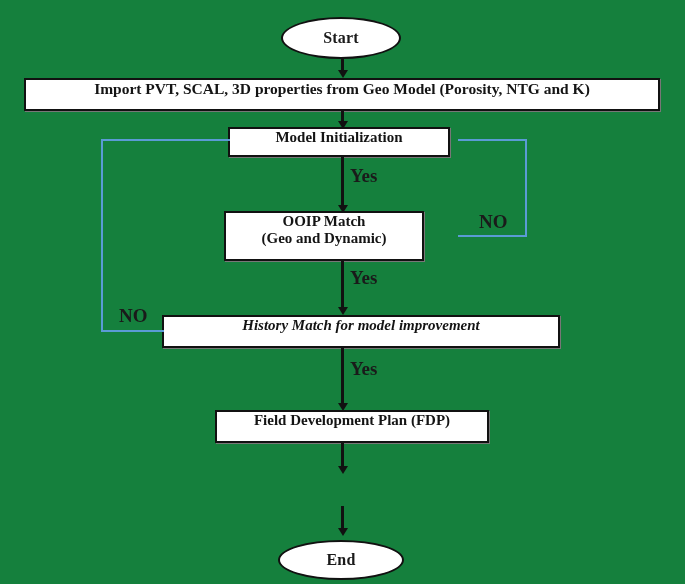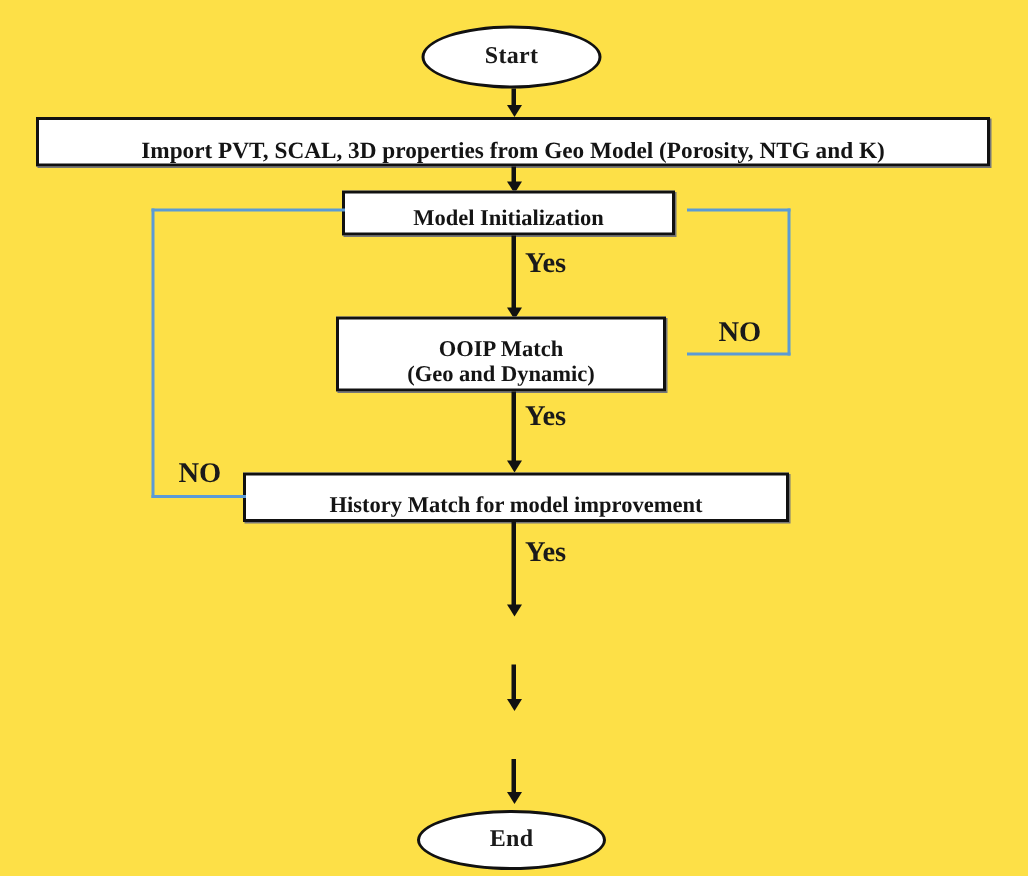--- a/index.html
+++ b/index.html
@@ -4,21 +4,21 @@
 <style>
   html, body {
     margin: 0;
     padding: 0;
     background: #ffffff;
   }
   #canvas {
     position: relative;
     width: 685px;
     height: 584px;
-    background: #fde047;
+    background: #15803d;
     font-family: "Liberation Serif", "DejaVu Serif", serif;
     overflow: hidden;
   }
   
   .terminator {
     position: absolute;
     border: 2.5px solid #111111;
     border-radius: 50%;
     background: #ffffff;
     display: flex;
@@ -32,21 +32,21 @@
     color: #1a1a1a;
     letter-spacing: 0.2px;
   }
   
   .process {
     position: absolute;
     border: 2.5px solid #111111;
     background: #ffffff;
     box-sizing: border-box;
     display: flex;
-    align-items: flex-end;
+    align-items: flex-start;
     justify-content: center;
     text-align: center;
     box-shadow: 1px 1px 0 0 #777;
   }
   .process .ptext {
     font-weight: bold;
     font-size: 15px;
     color: #141414;
     line-height: 1.12;
     padding: 0 6px;
@@ -103,37 +103,40 @@
   <div class="arrowhead" style="left:337.5px; top:121px;"></div>
 
   <div class="process" style="left:228px; top:127px; width:222px; height:30px;">
     <div class="ptext">Model Initialization</div>
   </div>
 
   <div class="vline" style="left:341px; top:157px; height:52px;"></div>
   <div class="arrowhead" style="left:337.5px; top:205px;"></div>
   <div class="elabel" style="left:350px; top:165px;">Yes</div>
 
-  <div class="process" style="left:224px; top:211px; width:220px; height:50px;">
+  <div class="process" style="left:224px; top:211px; width:200px; height:50px;">
     <div class="ptext">OOIP Match
 (Geo and Dynamic)</div>
   </div>
 
   <div class="vline" style="left:341px; top:261px; height:50px;"></div>
   <div class="arrowhead" style="left:337.5px; top:307px;"></div>
   <div class="elabel" style="left:350px; top:267px;">Yes</div>
 
-  <div class="process" style="left:162px; top:315px; width:364px; height:33px;">
+  <div class="process" style="left:162px; top:315px; width:398px; height:33px;font-style:italic;">
     <div class="ptext">History Match for model improvement</div>
   </div>
 
   <div class="vline" style="left:341px; top:348px; height:58px;"></div>
   <div class="arrowhead" style="left:337.5px; top:403px;"></div>
   <div class="elabel" style="left:350px; top:358px;">Yes</div>
 
+  <div class="process" style="left:215px; top:410px; width:274px; height:33px;">
+    <div class="ptext">Field Development Plan (FDP)</div>
+  </div>
 
   <div class="vline" style="left:341px; top:443px; height:26px;"></div>
   <div class="arrowhead" style="left:337.5px; top:466px;"></div>
 
 
   <div class="vline" style="left:341px; top:506px; height:24px;"></div>
   <div class="arrowhead" style="left:337.5px; top:528px;"></div>
 
   <div class="terminator" style="left:278px; top:540px; width:126px; height:40px;">
     <span>End</span>

